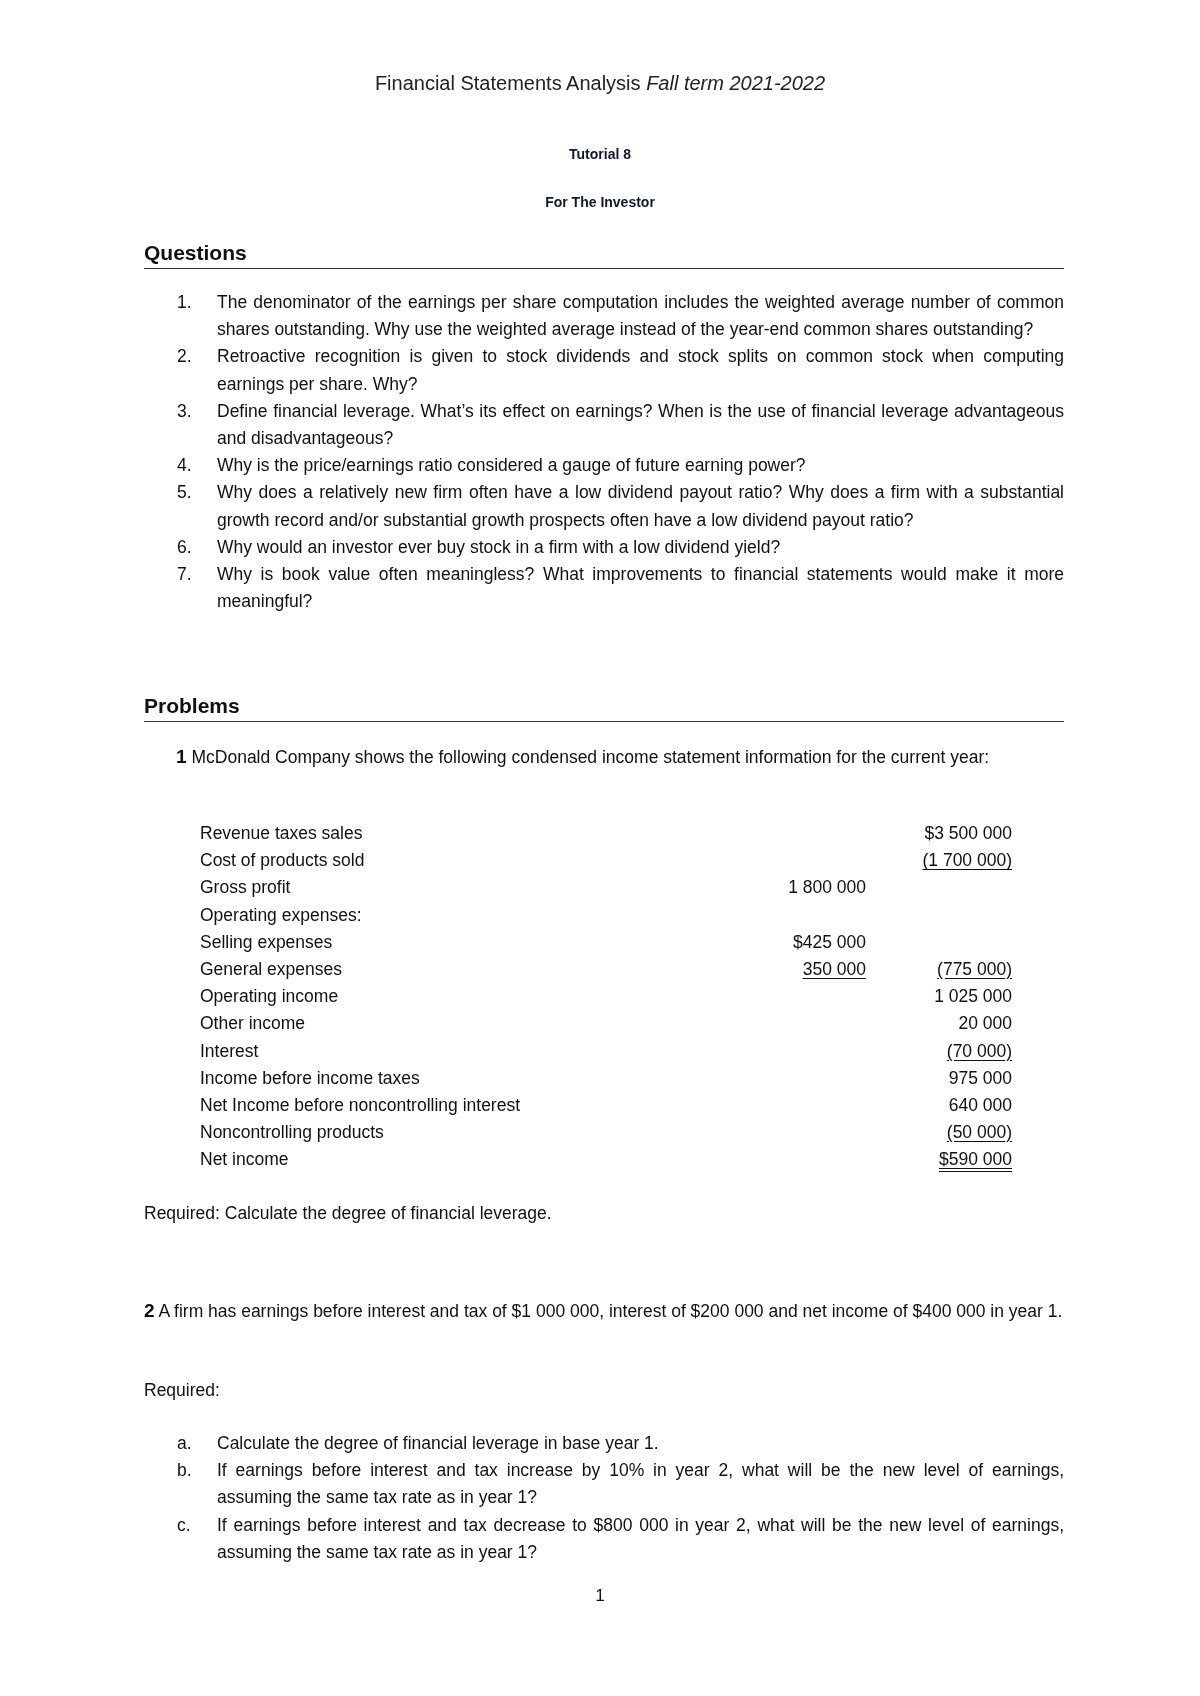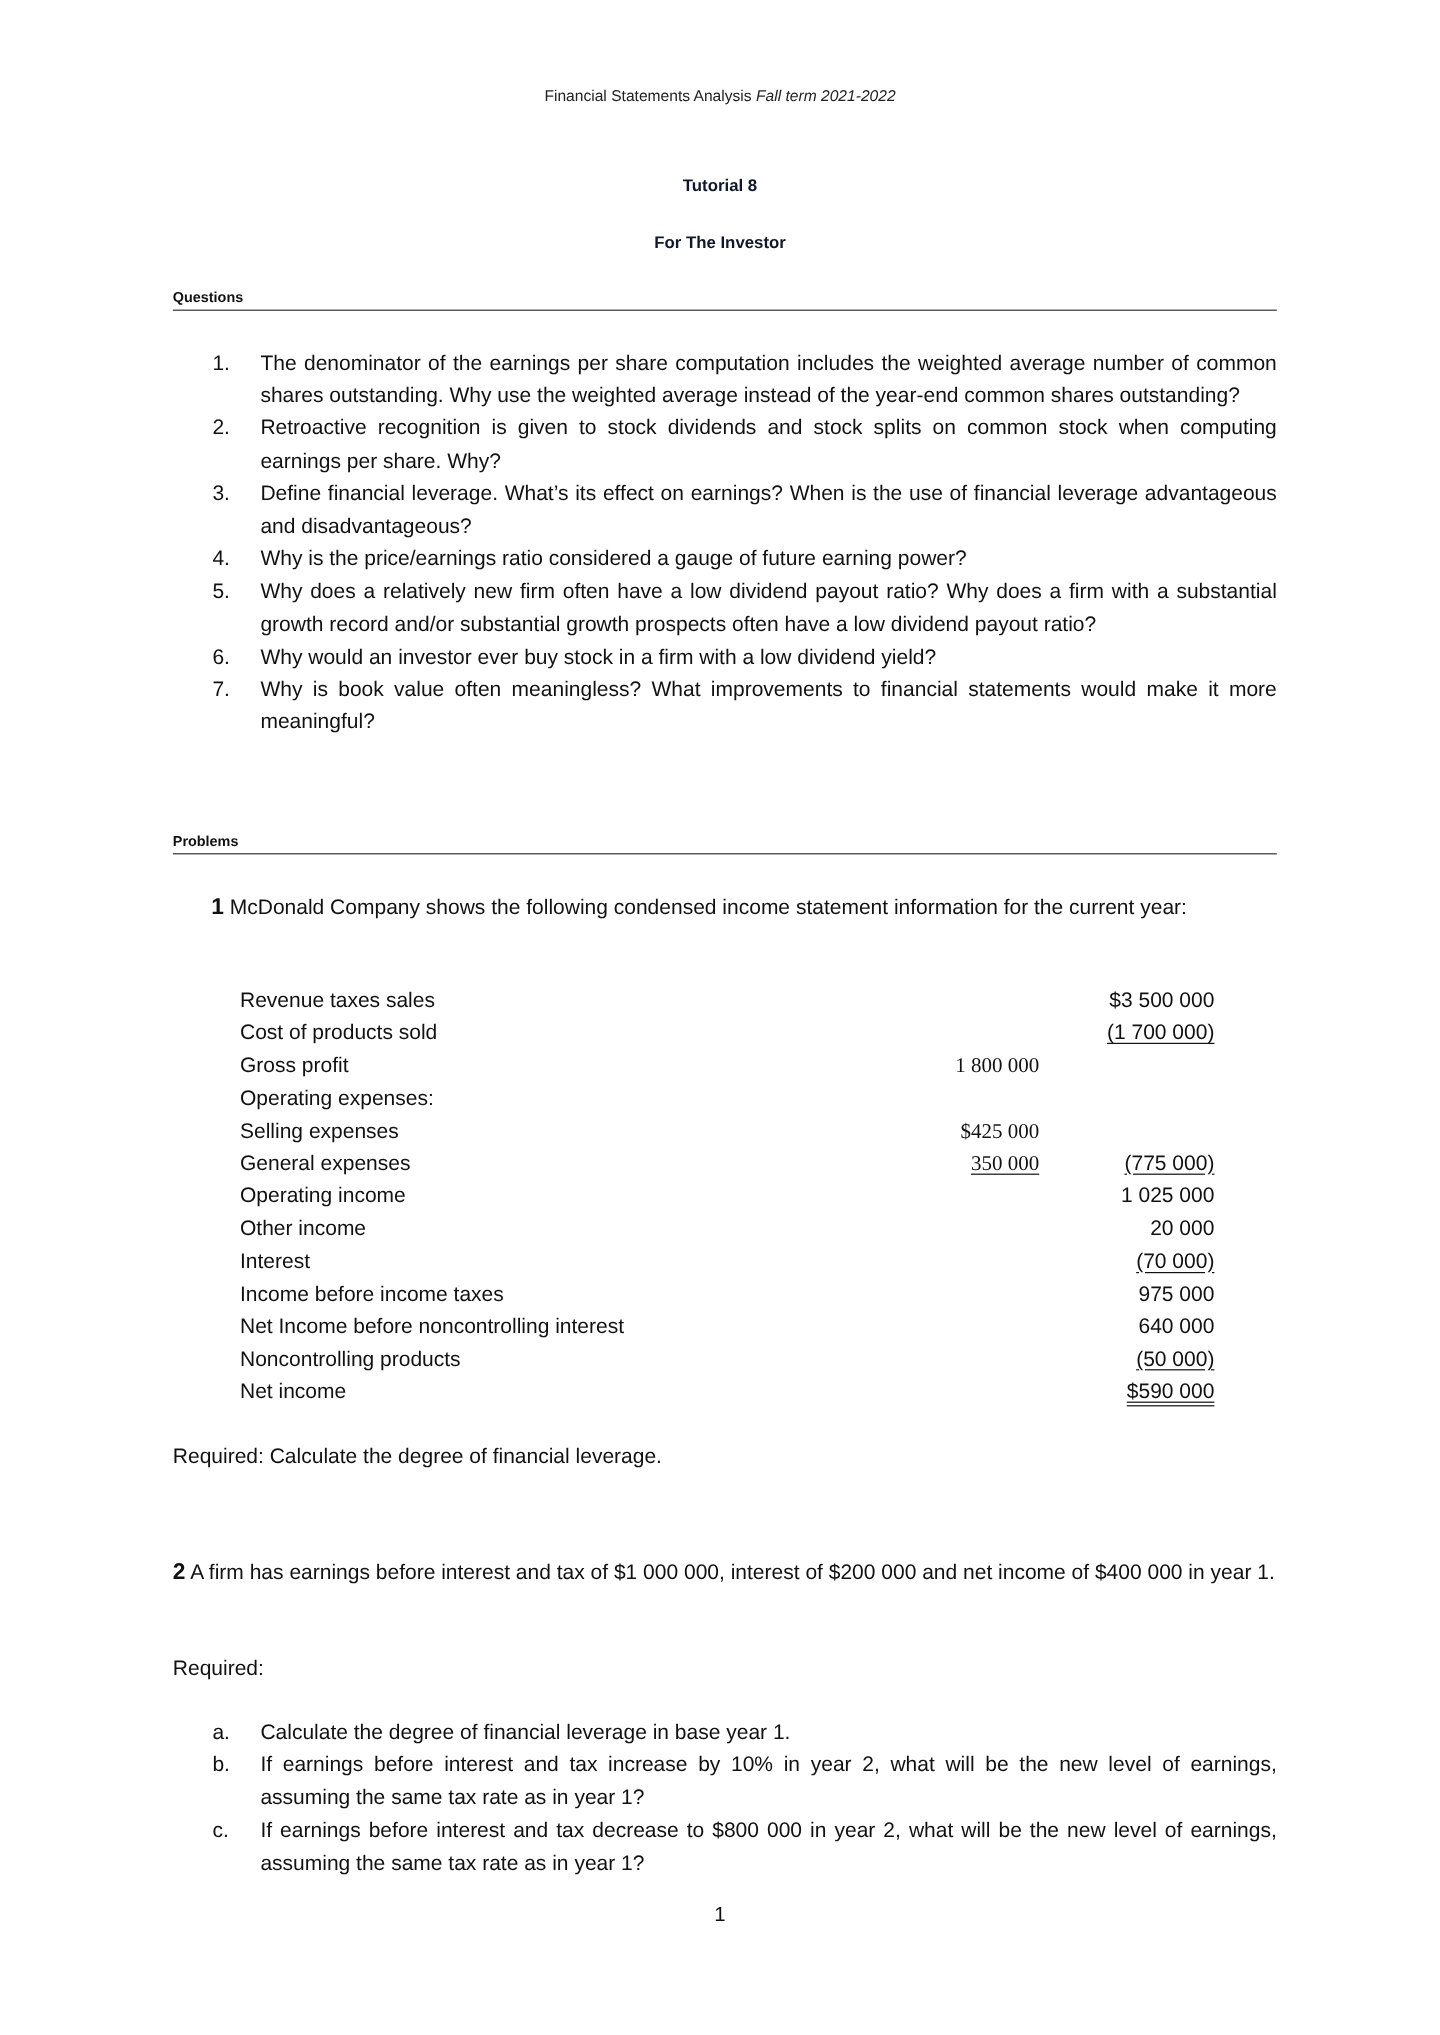--- a/index.html
+++ b/index.html
@@ -19,41 +19,41 @@
     .page {
       position: absolute;
       left: 0; top: 0;
       width: 1200px; height: 1696px;
     }
     .running-header {
       position: absolute;
       top: 72px;
       left: 0; right: 0;
       text-align: center;
-      font-size: 13px;
+      font-size: 20px;
       color: #222;
     }
     .running-header em { font-style: italic; }
     .title {
       position: absolute;
       left: 0; right: 0;
       text-align: center;
       font-weight: bold;
       font-size: 14px;
       color: #0f172a;
     }
     .title-1 { top: 146px; }
     .title-2 { top: 194px; }
 
     .section-heading {
       position: absolute;
       left: 144px;
       width: 920px;
       font-weight: bold;
-      font-size: 12px;
+      font-size: 21px;
       padding-bottom: 3px;
       border-bottom: 1.6px solid #333;
     }
     .sec-questions { top: 241px; }
     .sec-problems { top: 694px; }
 
     .numlist {
       position: absolute;
       left: 144px;
       width: 920px;
@@ -96,21 +96,20 @@
     .stmt-row {
       position: relative;
       height: 27.2px;
     }
     .stmt-label { position: absolute; left: 0; top: 0; }
     .stmt-mid {
       position: absolute;
       right: 146px;
       top: 0;
       text-align: right;
-      font-family: Liberation Serif, serif;
     }
     .stmt-right {
       position: absolute;
       right: 0;
       top: 0;
       text-align: right;
     }
     .ul { text-decoration: underline; text-underline-offset: 3px; }
     .dul { text-decoration: underline double; text-underline-offset: 3px; margin-left: 28px; }
 

